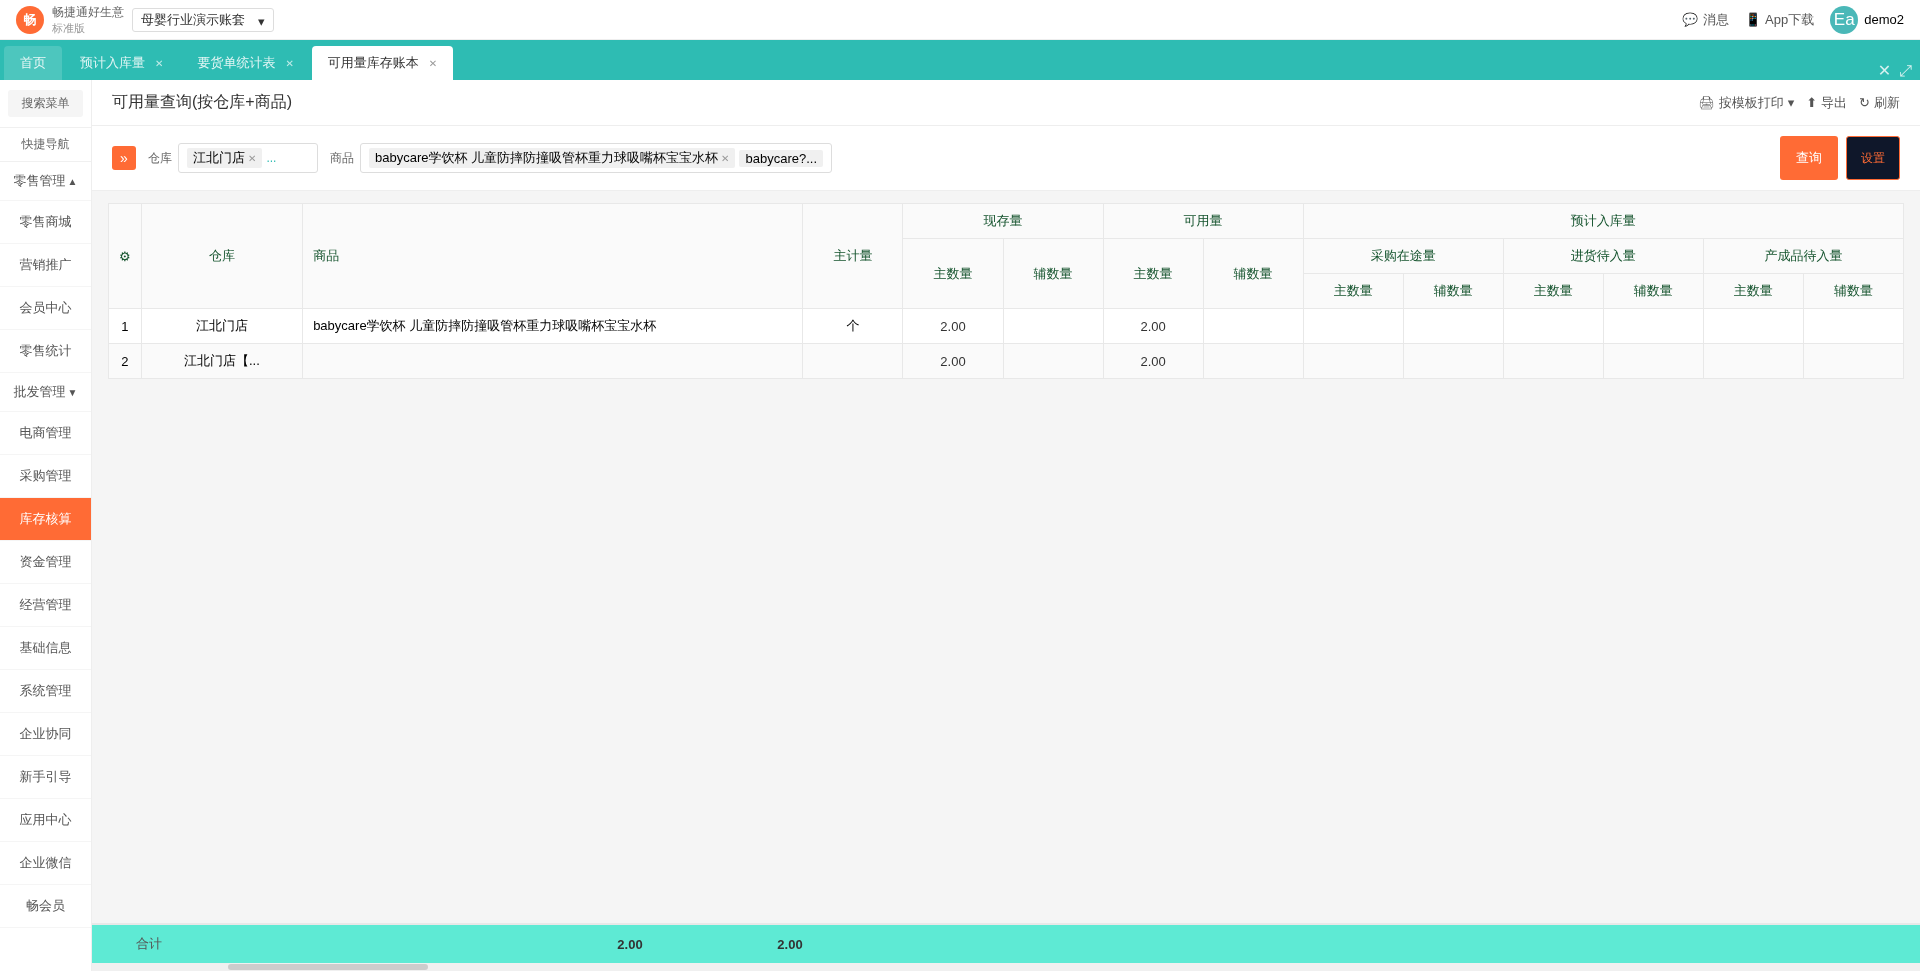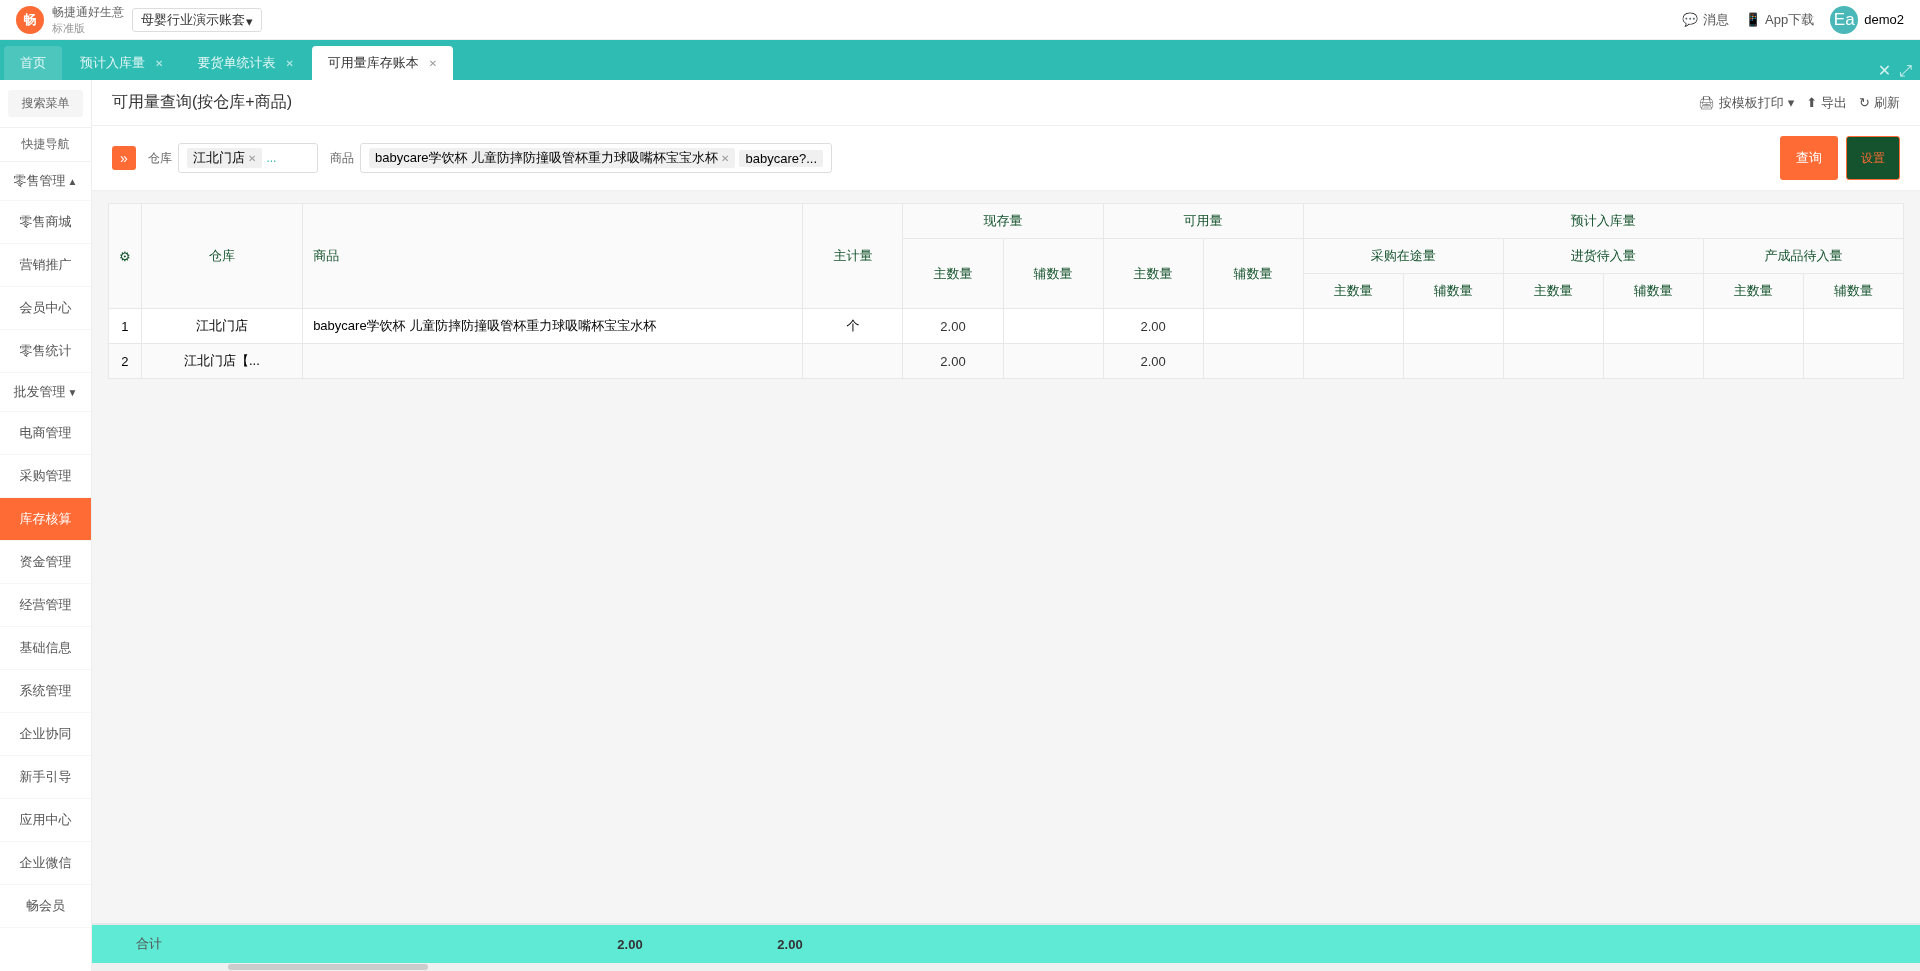--- a/index.html
+++ b/index.html
@@ -13,21 +13,21 @@
       align-items: center;
       justify-content: space-between;
       padding: 0 16px;
       border-bottom: 1px solid #eee;
       flex-shrink: 0;
     }
     .top-bar-left { display: flex; align-items: center; gap: 8px; }
     .logo-icon { width: 28px; height: 28px; background: #ff6b35; border-radius: 50%; display: flex; align-items: center; justify-content: center; color: #fff; font-size: 10px; font-weight: bold; }
     .top-bar-title { font-size: 12px; color: #666; }
     .top-bar-subtitle { font-size: 11px; color: #999; }
-    .industry-select { display: flex; align-items: flex-end; gap: 1px; border: 1px solid #ddd; border-radius: 3px; padding: 2px 8px; font-size: 12px; color: #333; background: #fff; cursor: pointer; }
+    .industry-select { display: flex; align-items: flex-end; gap: 13px; border: 1px solid #ddd; border-radius: 3px; padding: 2px 8px; font-size: 12px; color: #333; background: #fff; cursor: pointer; }
     .top-bar-right { display: flex; align-items: center; gap: 16px; }
     .top-bar-icon-btn { display: flex; align-items: center; gap: 4px; color: #555; font-size: 12px; cursor: pointer; }
     .avatar { width: 28px; height: 28px; border-radius: 50%; background: #4ab8b8; display: flex; align-items: center; justify-content: center; color: #fff; font-size: 17px; }
 
     
     .nav-tabs {
       height: 40px;
       background: #2ebcb3;
       display: flex;
       align-items: flex-end;
@@ -127,21 +127,21 @@
       font-size: 12px;
       min-width: 140px;
       display: flex; align-items: center; gap: 4px;
       background: #fff;
     }
     .filter-tag { background: #f0f0f0; border-radius: 2px; padding: 1px 6px; font-size: 11px; display: flex; align-items: center; gap: 3px; }
     .filter-tag .remove { color: #999; cursor: pointer; font-size: 10px; }
     .filter-more { color: #2ebcb3; font-size: 12px; cursor: pointer; }
     .filter-actions { margin-left: auto; display: flex; gap: 8px; }
     .btn-query { background: #ff6b35; color: #fff; border: none; border-radius: 3px; padding: 13px 16px; font-size: 13px; cursor: pointer; }
-    .btn-setting { background: #14532d; color: #ff6b35; border: 1px solid #ff6b35; border-radius: 3px; padding: 0 14px; font-size: 12px; cursor: pointer; }
+    .btn-setting { background: #0f172a; color: #ff6b35; border: 1px solid #ff6b35; border-radius: 3px; padding: 0 14px; font-size: 12px; cursor: pointer; }
 
     
     .table-area { flex: 1; overflow: auto; padding: 12px 16px 0; }
     .data-table {
       width: 100%;
       border-collapse: collapse;
       background: #fff;
       font-size: 12px;
     }
     .data-table th, .data-table td {

